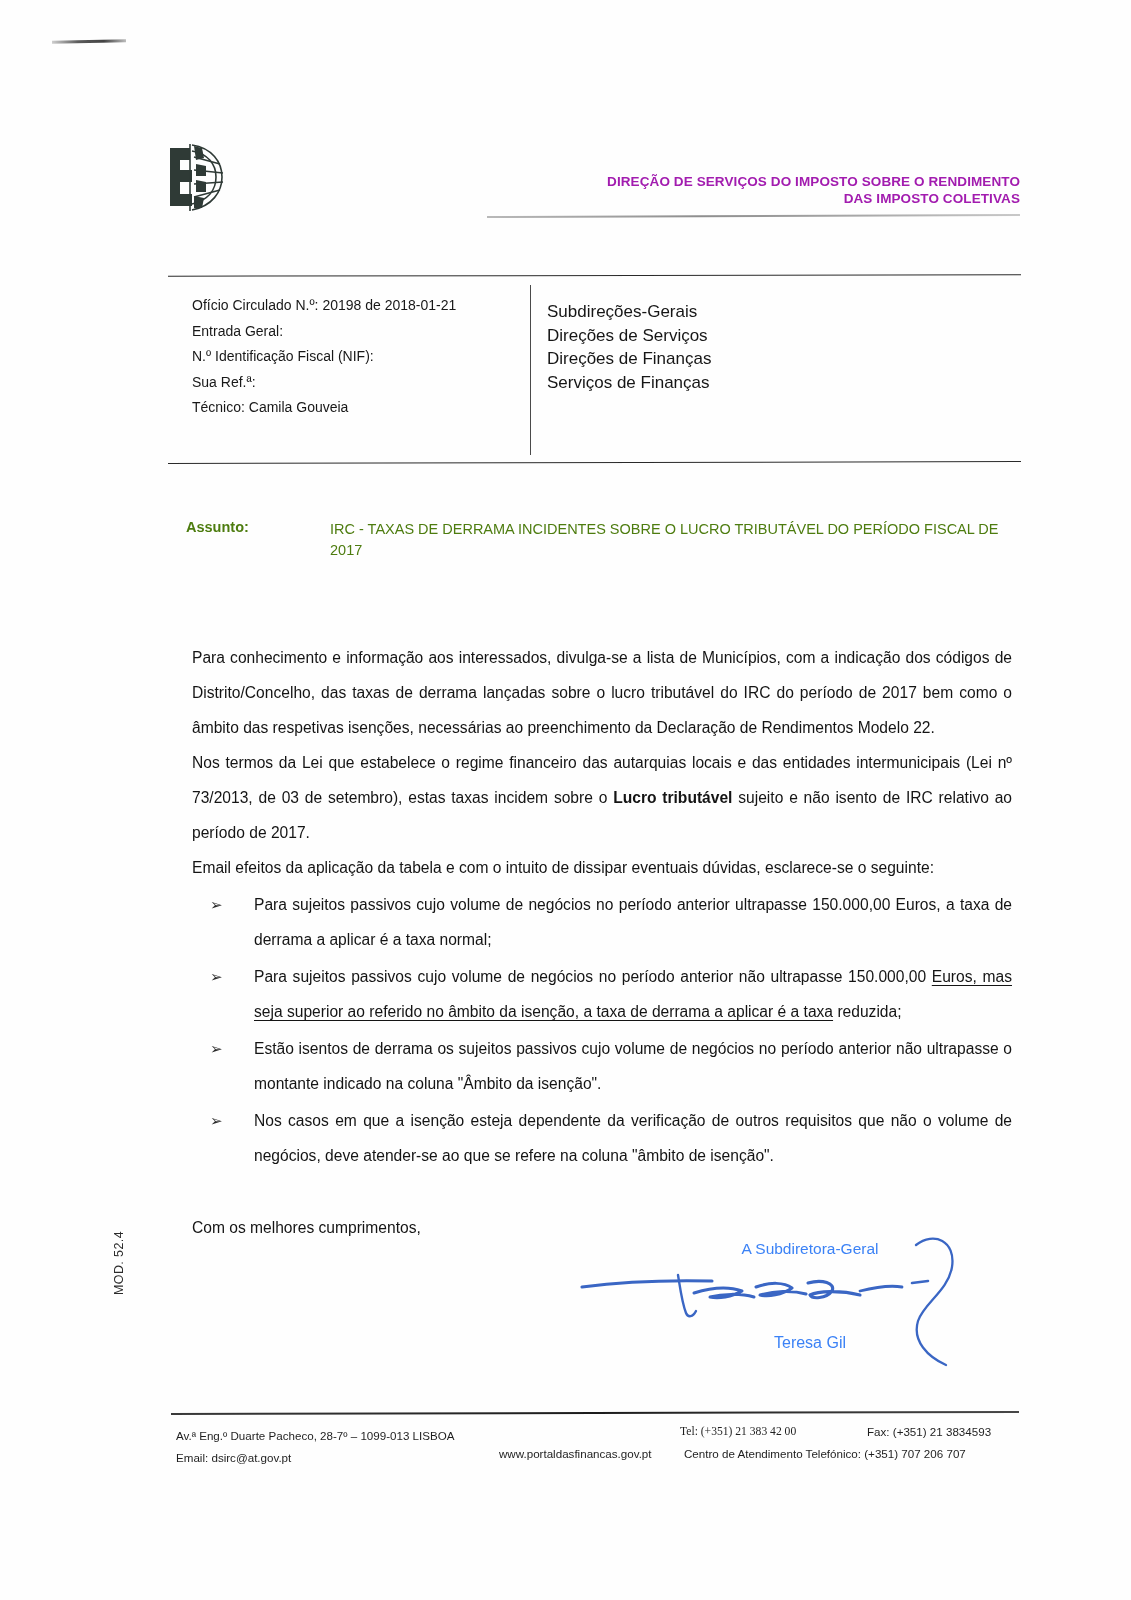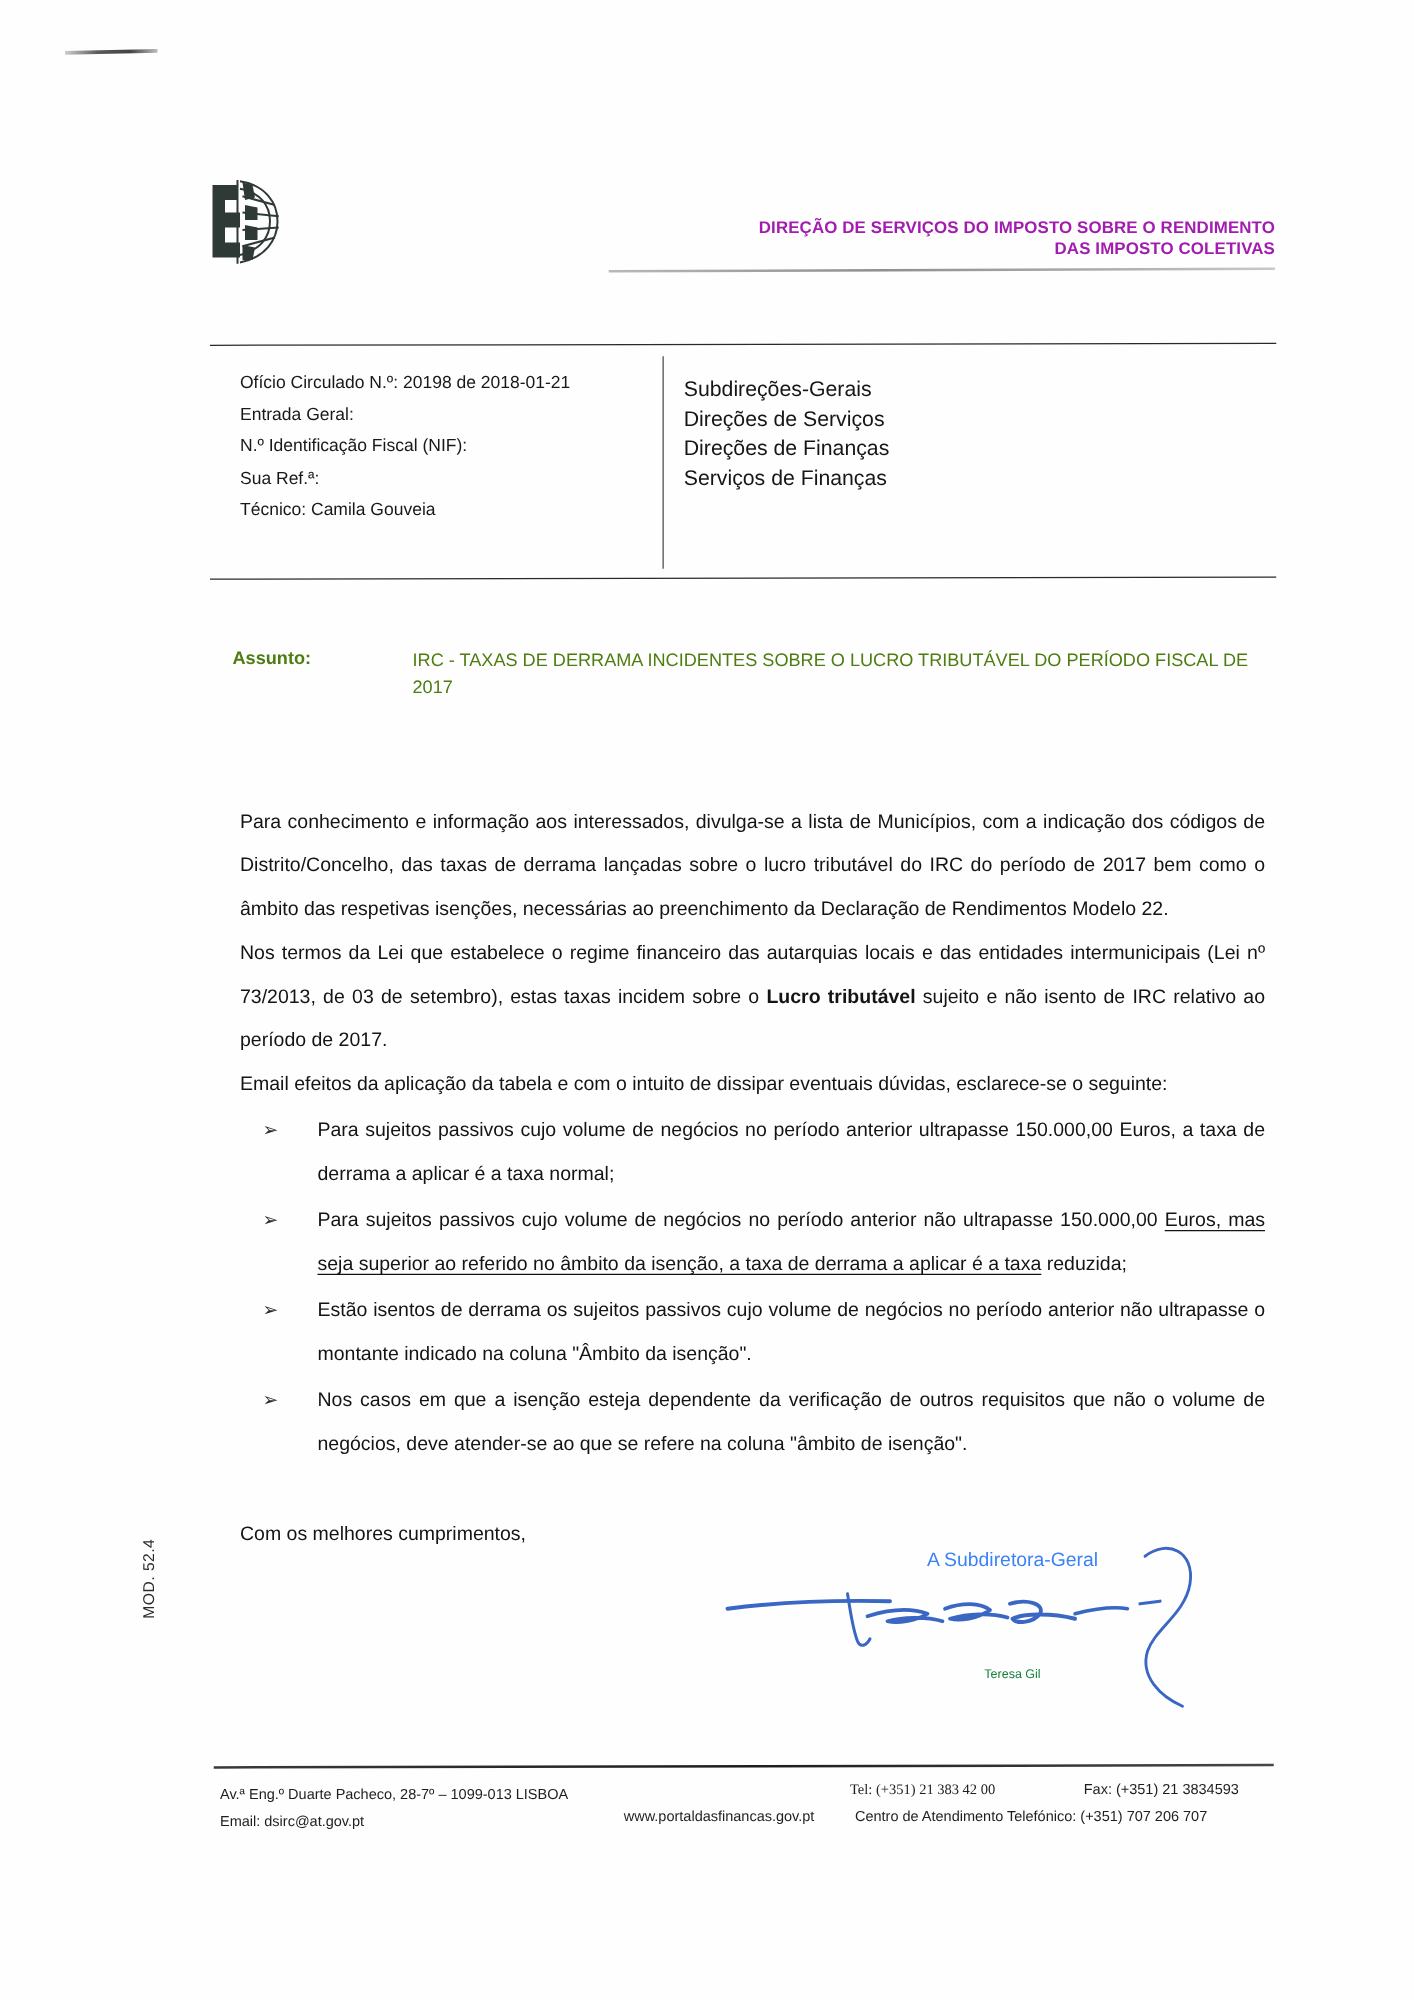--- a/index.html
+++ b/index.html
@@ -229,22 +229,22 @@
     left: 640px;
     top: 1240px;
     width: 340px;
     text-align: center;
   }
   .sig-title {
     font-size: 15.5px;
     color: #3b82f6;
   }
   .sig-name {
-    font-size: 10px;
-    color: #15803d;
+    font-size: 16px;
+    color: #3b82f6;
     margin-top: 76px;
   }
   .sig-svg {
     position: absolute;
     left: 560px;
     top: 1225px;
     width: 420px;
     height: 145px;
     pointer-events: none;
   }

